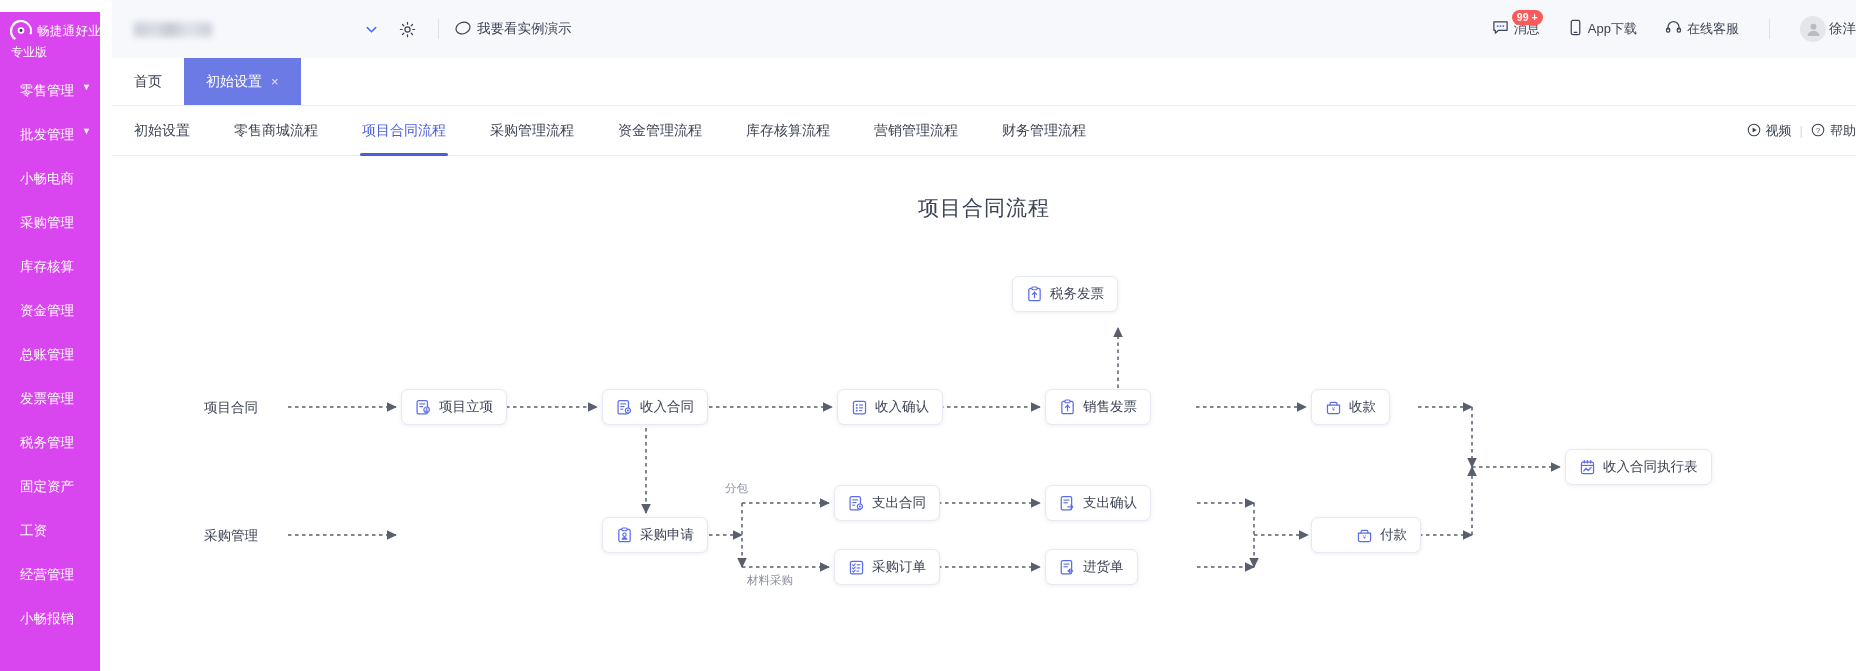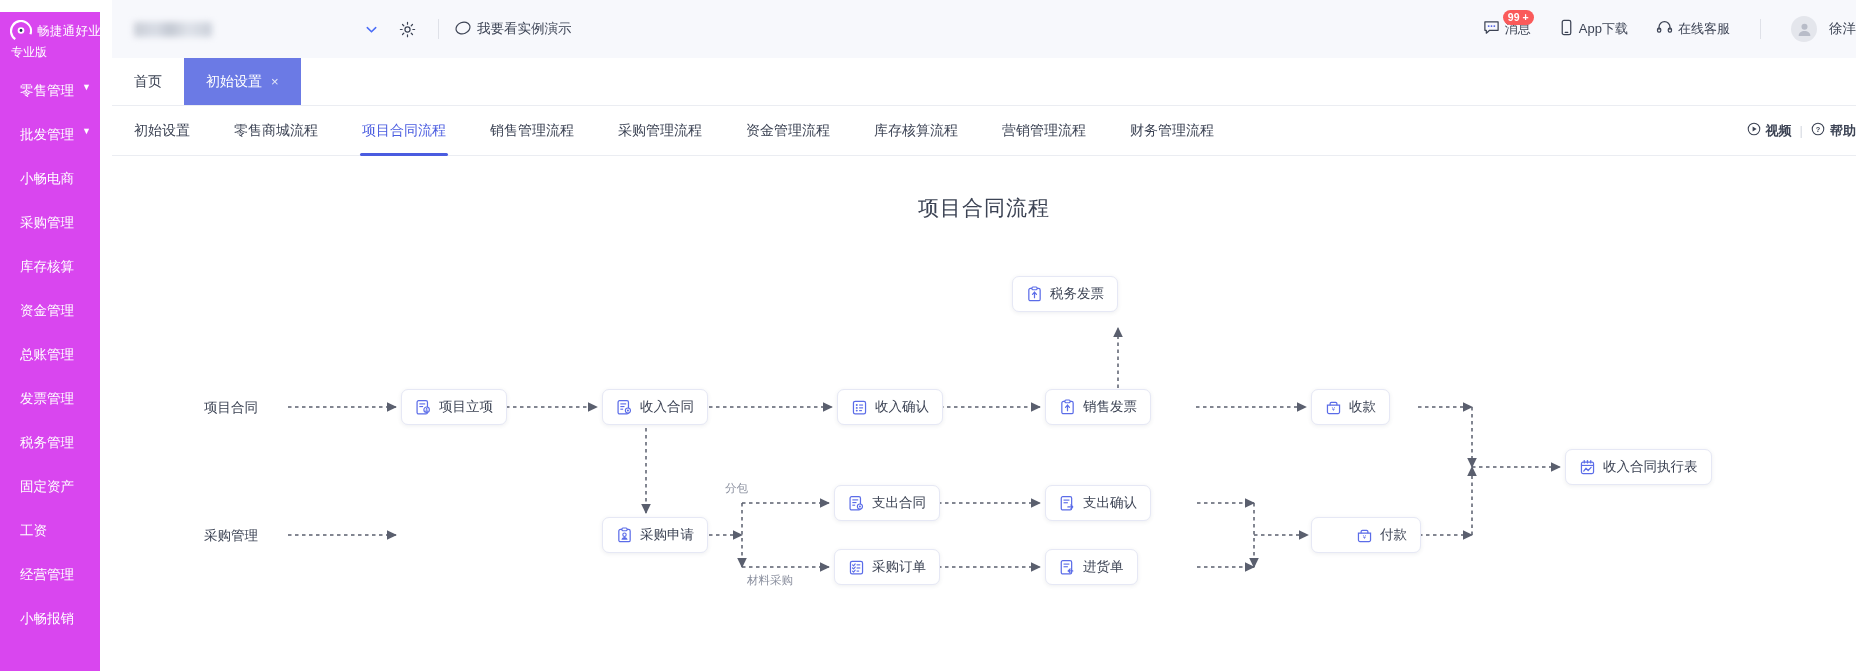--- a/index.html
+++ b/index.html
@@ -91,21 +91,21 @@
     position: absolute; top: -9px; left: 34px;
     background: #fa5a5a; color: #fff; font-size: 10.5px;
     border-radius: 9px; padding: 1px 5px 1px 5px; line-height: 13px;
     white-space: nowrap; font-weight: bold;
   }
   .avatar {
     width: 26px; height: 26px; border-radius: 50%;
     background: #e4e6ec; display:flex; align-items:center; justify-content:center;
     margin-left: 14px;
   }
-  .username { font-size: 13.5px; color: #3c4354; margin-left: 12px; white-space: nowrap; }
+  .username { font-size: 13.5px; color: #3c4354; margin-left: 3px; white-space: nowrap; }
 
   
   .tabbar {
     position: absolute; left: 112px; top: 58px;
     width: 1744px; height: 48px;
     background: #ffffff; display: flex; align-items: stretch;
     border-bottom: 1px solid #ebedf2;
   }
   .tab {
     display: flex; align-items: center; justify-content: center;
@@ -131,21 +131,21 @@
   }
   .subtab.active { color: #4a5ce0; }
   .subtab.active::after {
     content: ""; position: absolute; left: 20px; right: 20px; bottom: 0;
     height: 2.5px; background: #4a5ce0; border-radius: 2px;
   }
   .subnav-right {
     margin-left: auto; display: flex; align-items: center;
     font-size: 13px; color: #3c4354; padding-right: 0px;
   }
-  .snr-item { display:flex; align-items:center; gap:5px; cursor:pointer; white-space:nowrap;font-weight:bold; }
+  .snr-item { display:flex; align-items:flex-end; gap:5px; cursor:pointer; white-space:nowrap; }
   .snr-sep { margin: 0 8px; color: #d5d8e0; }
 
   
   .canvas {
     position: absolute; left: 112px; top: 156px;
     width: 1744px; height: 515px; background: #ffffff;
     overflow: hidden;
   }
   .diagram-title {
     position: absolute; left: 0; right: 0; top: 38px;
@@ -319,23 +319,20 @@
     <div class="subtab">
       <span>初始设置</span>
     </div>
     <div class="subtab">
       <span>零售商城流程</span>
     </div>
     <div class="subtab active">
       <span>项目合同流程</span>
     </div>
     <div class="subtab">
-      <span>销售管理流程</span>
-    </div>
-    <div class="subtab">
       <span>采购管理流程</span>
     </div>
     <div class="subtab">
       <span>资金管理流程</span>
     </div>
     <div class="subtab">
       <span>库存核算流程</span>
     </div>
     <div class="subtab">
       <span>营销管理流程</span>

